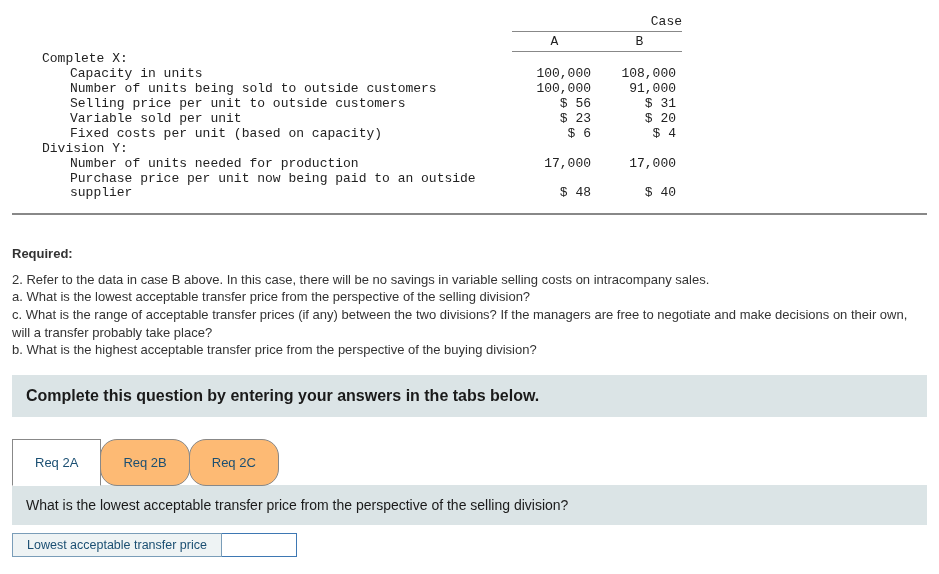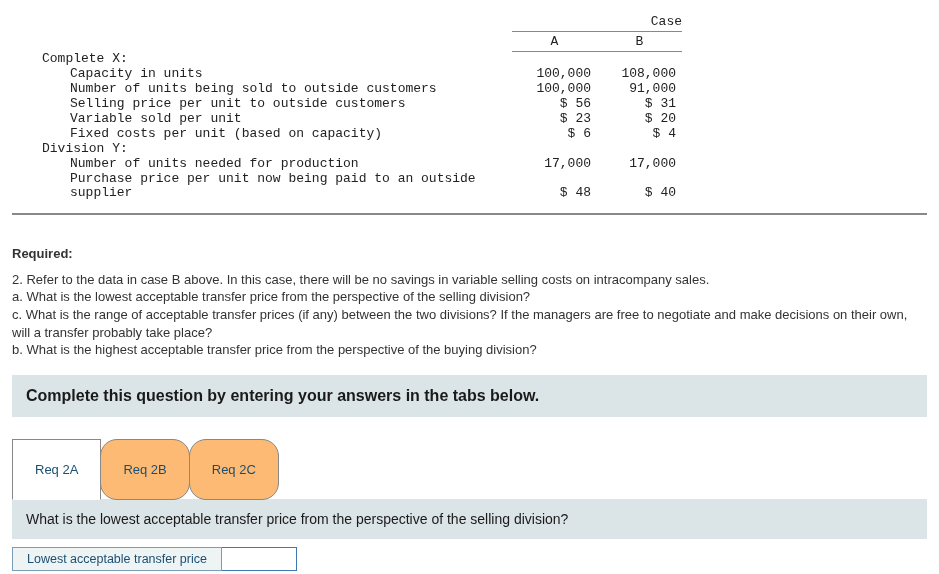--- a/index.html
+++ b/index.html
@@ -56,21 +56,21 @@
       font-weight: bold;
       color: #1a1a1a;
     }
 
     .tabs {
       display: flex;
       margin-bottom: 0;
     }
     .tab {
       border: 1px solid #888;
-      padding: 22px 22px;
+      padding: 15px 22px;
       font-size: 13px;
       background: #fff;
       color: #1b4f72;
       cursor: pointer;
       margin-right: -1px;
       position: relative;
     }
     .tab.active {
       border-bottom: 1px solid #fff;
       z-index: 2;

